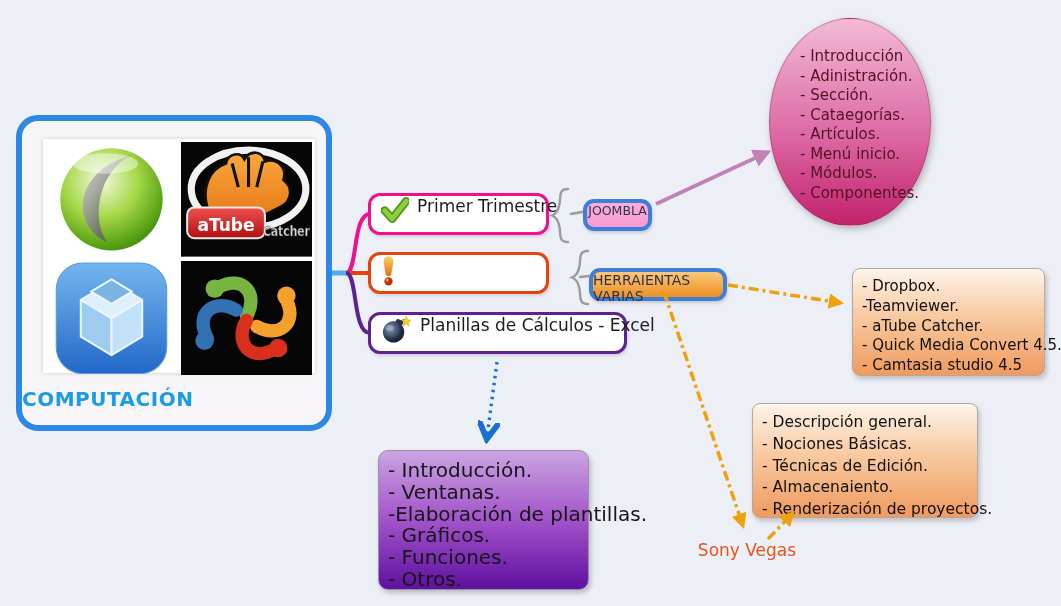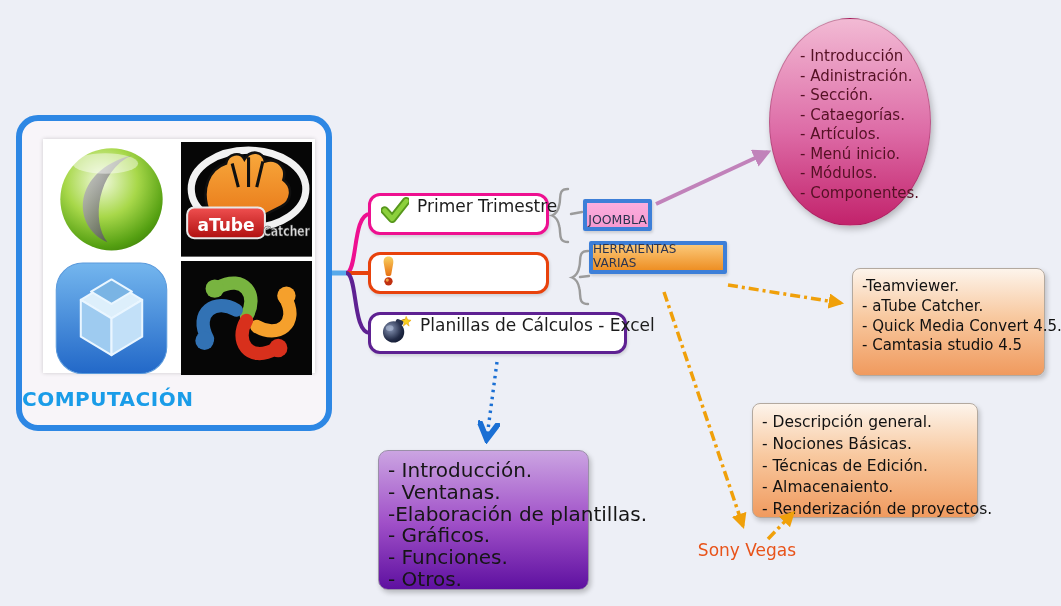--- a/index.html
+++ b/index.html
@@ -19,26 +19,26 @@
   
   .bnode{position:absolute;height:42px;box-sizing:border-box;background:#fff;border-radius:12px;
     display:flex;align-items:flex-start;gap:8px;padding:0 10px;box-shadow:1px 2px 3px rgba(0,0,0,.12);}
   .bnode .blabel{font-size:17px;color:#1c1c1c;white-space:nowrap;}
   #node-1{left:368px;top:193px;width:181px;border:3px solid #ee1090;}
   #node-2{left:368px;top:252px;width:181px;border:3px solid #e8420c;}
   #node-3{left:368px;top:312px;width:259px;border:3px solid #5e2192;}
   .nicon{flex:0 0 auto;display:block;}
 
   
-  .tag{position:absolute;box-sizing:border-box;border:4px solid #3d7fd8;border-radius:2px;
-    display:flex;align-items:flex-end;justify-content:center;color:#2a3450;
+  .tag{position:absolute;box-sizing:border-box;border:4px solid #3d7fd8;border-radius:11px;
+    display:flex;align-items:flex-start;justify-content:center;color:#2a3450;
     box-shadow:1px 2px 3px rgba(0,0,0,.15);}
   #tag-joomla{left:583px;top:199px;width:69px;height:32px;font-size:12.5px;
     background:linear-gradient(#fbaede,#f79ad0);}
-  #tag-tools{left:589px;top:241px;width:138px;height:33px;font-size:12px;
+  #tag-tools{left:589px;top:268px;width:138px;height:33px;font-size:14px;
     background:linear-gradient(#fbc878,#ee8f24);}
 
   
   .ellipse-topic{position:absolute;left:769px;top:18px;width:162px;height:208px;border-radius:50%;
     background:linear-gradient(#f2bad4 0%,#dd6ba6 55%,#c2226b 100%);
     border:1px solid rgba(120,30,70,.35);box-shadow:2px 3px 7px rgba(0,0,0,.25);box-sizing:border-box;
     padding:28px 6px 0 30px;color:#551124;font-size:15px;line-height:19.5px;}
   .obox{position:absolute;box-sizing:border-box;border:1px solid #b3a99f;border-radius:8px;
     background:linear-gradient(#fdf4eb 0%,#f8c9a0 45%,#f09a5e 100%);
     box-shadow:2px 3px 5px rgba(0,0,0,.2);color:#111;}
@@ -193,20 +193,21 @@
         <div class="li">- Cataegorías.</div>
         <div class="li">- Artículos.</div>
         <div class="li">- Menú inicio.</div>
         <div class="li">- Módulos.</div>
         <div class="li">- Componentes.</div>
       </div>
   </div>
 
   <div class="obox" id="box-tools">
     <div>
+        <div class="li">- Dropbox.</div>
         <div class="li">-Teamviewer.</div>
         <div class="li">- aTube Catcher.</div>
         <div class="li">- Quick Media Convert 4.5.</div>
         <div class="li">- Camtasia studio 4.5</div>
       </div>
   </div>
 
   <div class="obox" id="box-vegas">
     <div>
         <div class="li">- Descripción general.</div>

